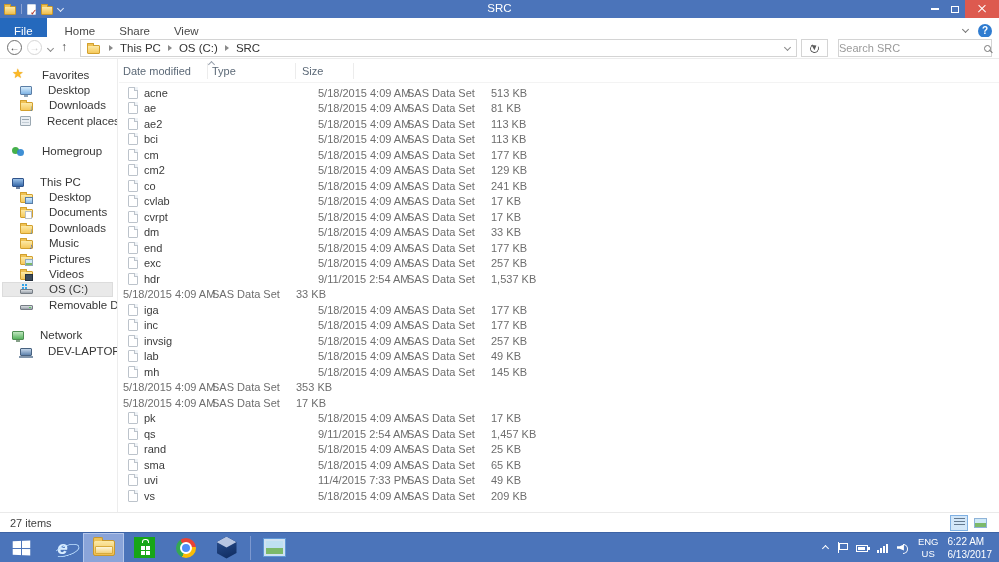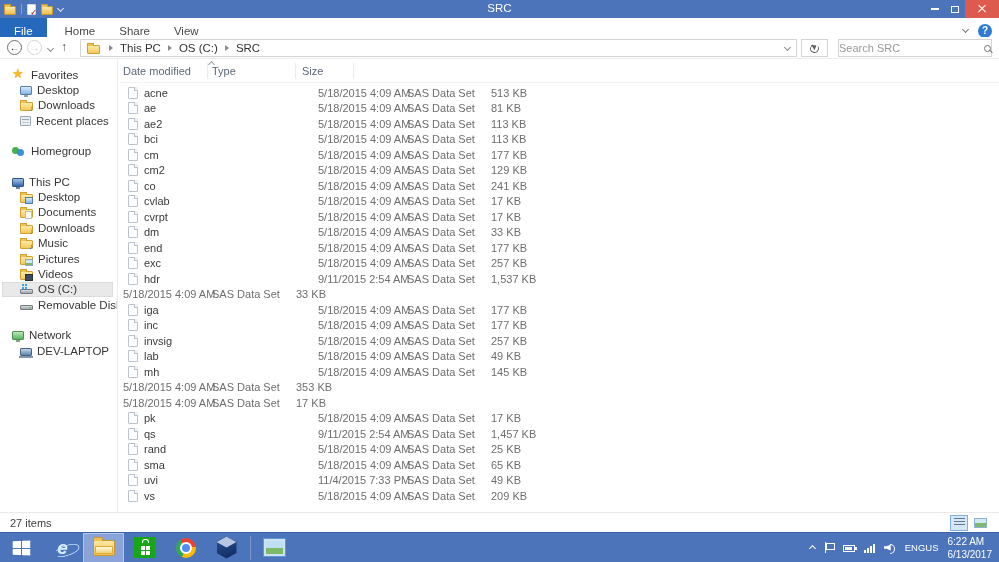--- a/index.html
+++ b/index.html
@@ -55,21 +55,21 @@
   .refresh-glyph{width:9px;height:9px;border:1.3px solid #5a5a5a;border-top-color:transparent;border-radius:50%;position:relative;transform:rotate(20deg);}
   .refresh-glyph::after{content:'';position:absolute;top:-3px;right:0px;border:3px solid transparent;border-bottom:4px solid #5a5a5a;transform:rotate(40deg);}
   .searchfield{position:absolute;left:838px;top:2px;width:154px;height:18px;border:1px solid #d4d4d4;display:flex;align-items:center;padding:0 0;font-size:11px;color:#9a9a9a;background:#fff;}
   .mag{margin-left:auto;width:7px;height:7px;border:1px solid #777;border-radius:50%;position:relative;}
   .mag::after{content:'';position:absolute;width:4px;height:1px;background:#777;transform:rotate(45deg);right:-3px;bottom:-1px;}
 
   
   #main{position:absolute;left:0;top:59px;right:0;height:453px;}
   #sidebar{position:absolute;left:0;top:0;width:118px;height:100%;border-right:1px solid #ededed;padding-top:8px;font-size:11.5px;color:#373737;overflow:hidden;}
   .nav-section{margin-bottom:15px;}
-  .nav-item{height:15.4px;display:flex;align-items:center;gap:5px;white-space:nowrap;}
+  .nav-item{height:15.4px;display:flex;align-items:center;gap:16px;white-space:nowrap;}
   .nav-header{padding-left:12px;}
   .nav-child{padding-left:20px;}
   .nav-item.sel{background:#e9e9e9;box-shadow:inset 0 0 0 1px #dcdcdc;margin-right:4px;margin-left:2px;padding-left:18px;}
 
   
   .ic{display:inline-block;flex:none;position:relative;width:14px;height:13px;}
   .ic-file{width:10px;height:12px;background:#fff;border:1px solid #bcc3cb;border-radius:1px;}
   .ic-file::before{content:'';position:absolute;top:-1px;right:-1px;width:3px;height:3px;background:#eef2f6;border-left:1px solid #bcc3cb;border-bottom:1px solid #bcc3cb;}
   .ic-folder{width:13px;height:9px;background:linear-gradient(#fce9a6,#f5c95c);border:1px solid #d2a02e;border-radius:1px;margin-top:3px;}
   .ic-folder::before{content:'';position:absolute;top:-3px;left:-1px;width:5px;height:2px;background:#f0c254;border:1px solid #d2a02e;border-bottom:none;border-radius:1px 1px 0 0;}
@@ -151,21 +151,21 @@
   .tray-flag::after{content:'';position:absolute;left:2px;top:1px;width:7px;height:5px;border:1px solid #fff;}
   .tray-batt{width:12px;height:7px;border:1px solid #fff;position:relative;margin-top:1px;}
   .tray-batt::before{content:'';position:absolute;right:-3px;top:1px;width:2px;height:3px;background:#fff;}
   .tray-batt::after{content:'';position:absolute;left:1px;top:1px;bottom:1px;width:7px;background:#fff;}
   .tray-sig{display:flex;align-items:flex-end;gap:1px;height:10px;}
   .tray-sig span{width:2px;background:#fff;}
   .tray-sig .b1{height:3px;}.tray-sig .b2{height:5px;}.tray-sig .b3{height:7px;}.tray-sig .b4{height:9px;}
   .tray-spk{position:relative;width:12px;height:10px;}
   .tray-spk::before{content:'';position:absolute;left:0;top:2px;width:7px;height:6px;background:#fff;clip-path:polygon(0 30%,40% 30%,100% 0,100% 100%,40% 70%,0 70%);}
   .tray-spk::after{content:'';position:absolute;right:1px;top:1px;width:4px;height:8px;border:1px solid #fff;border-left:none;border-radius:0 5px 5px 0;}
-  .tray-lang{display:flex;flex-direction:row;align-items:center;color:#fff;font-size:9.5px;line-height:1.2;}
+  .tray-lang{display:flex;flex-direction:column;align-items:center;color:#fff;font-size:9.5px;line-height:1.2;}
   .tray-clock{display:flex;flex-direction:column;align-items:flex-start;color:#fff;font-size:10px;line-height:1.3;}
 </style>
 </head>
 <body>
 
 <div id="screen">
 
   <div id="window">
 
     <div id="titlebar">

